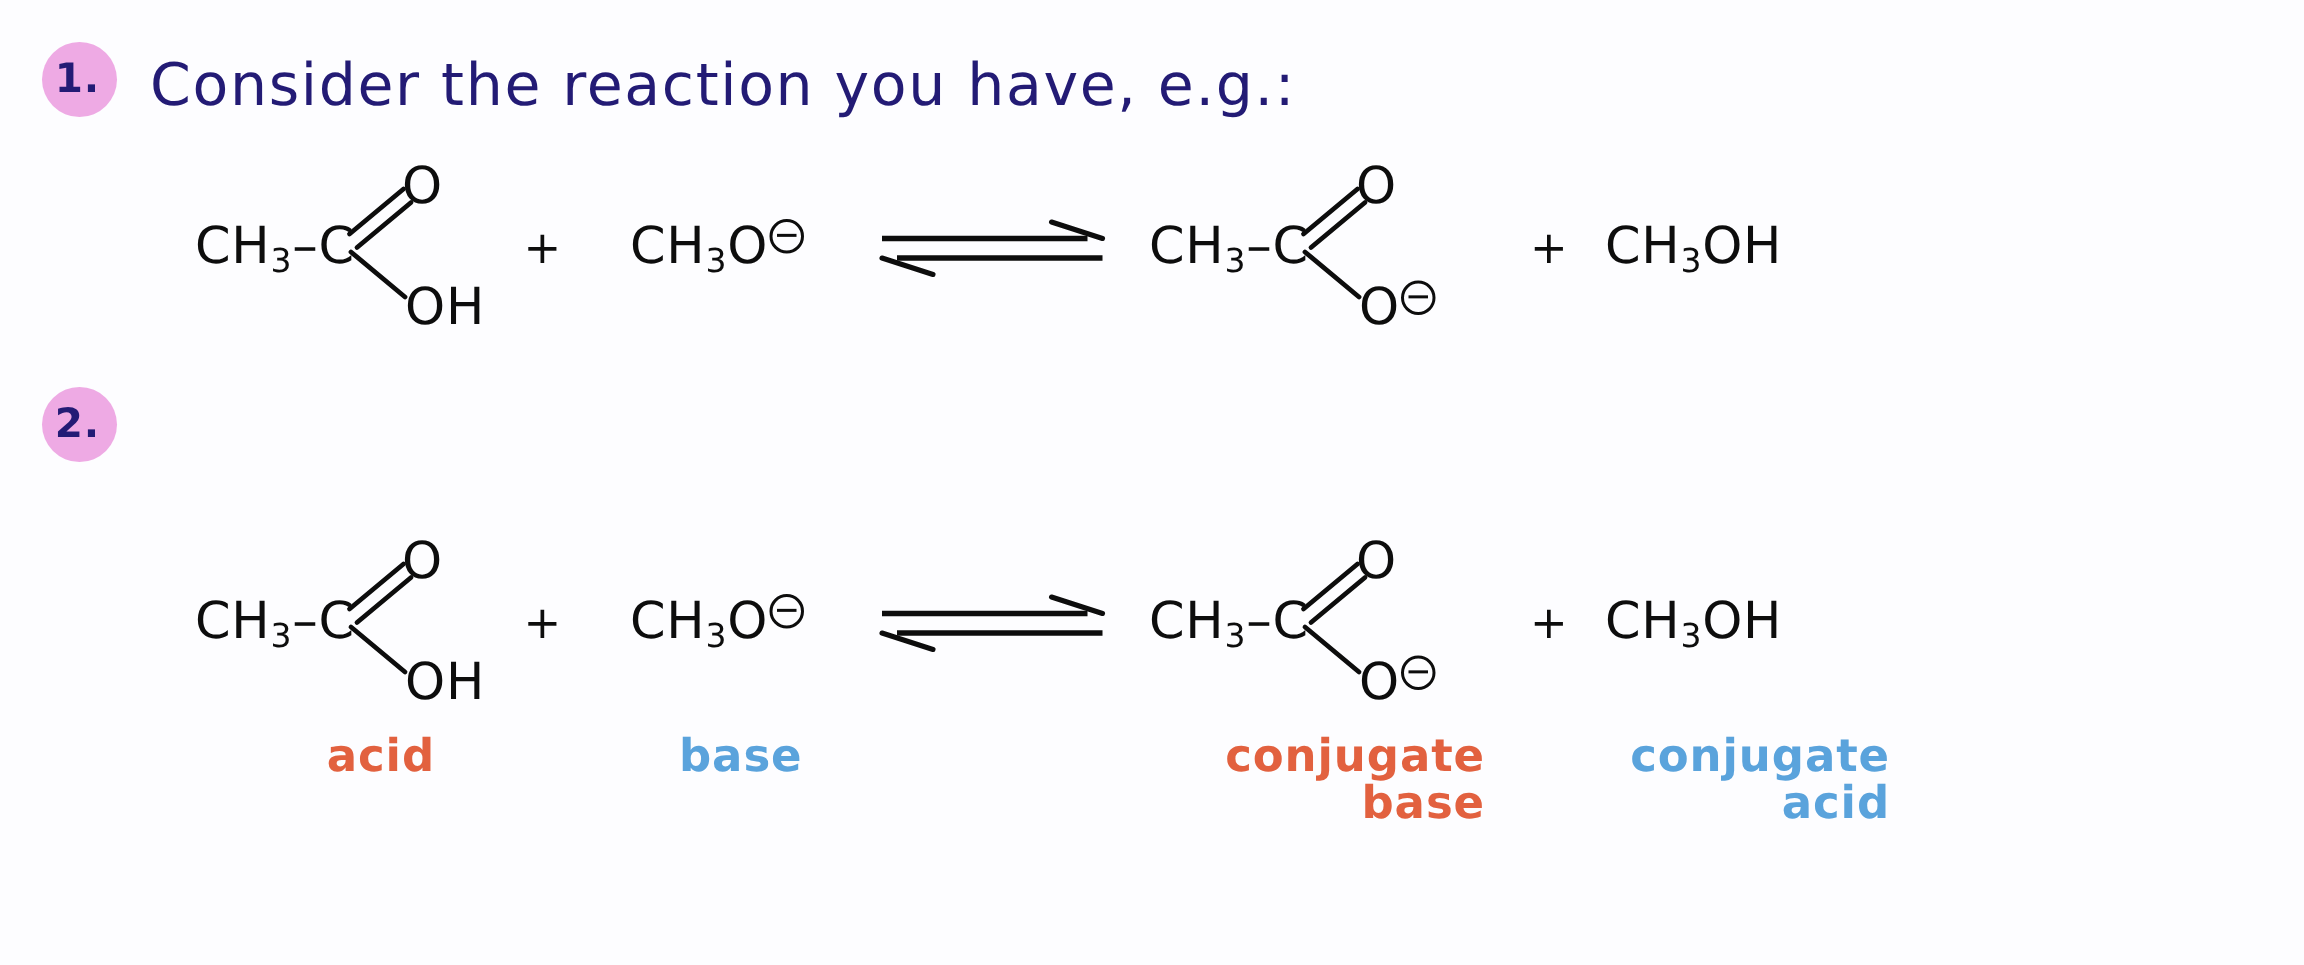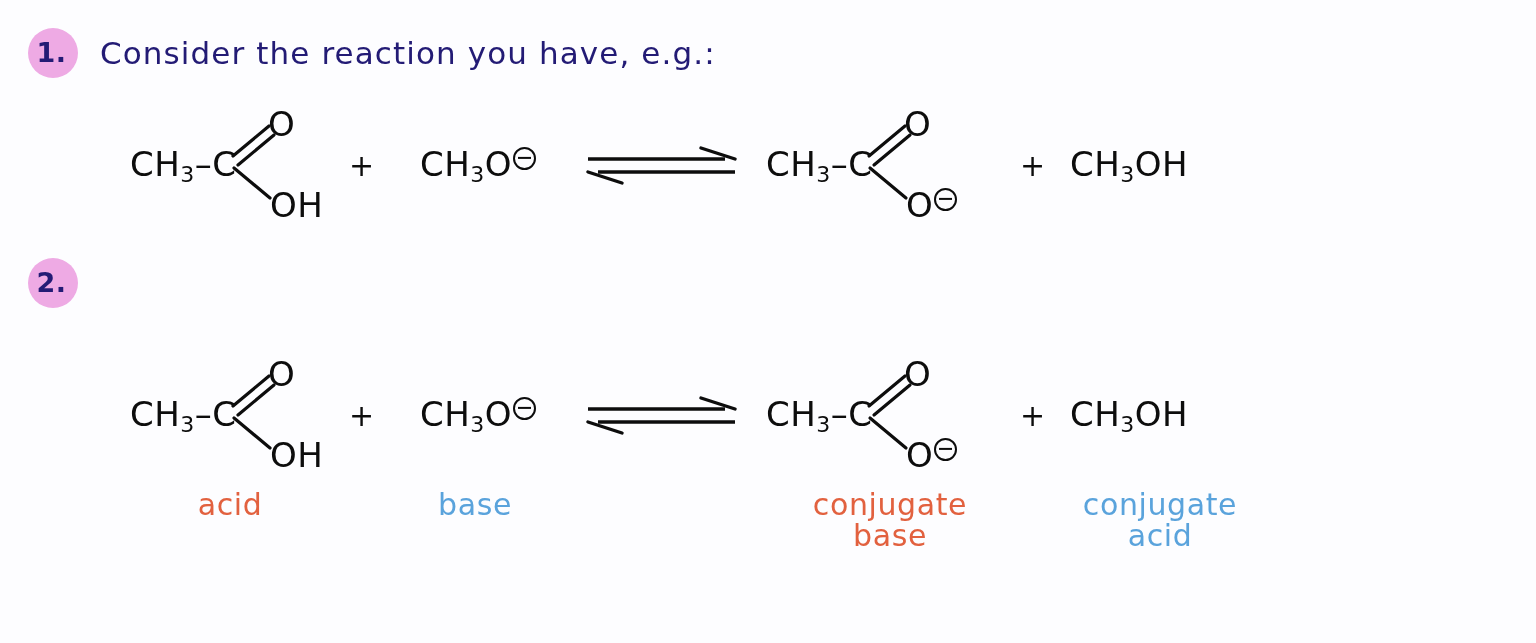--- a/index.html
+++ b/index.html
@@ -36,21 +36,21 @@
     font-weight: 600;
     letter-spacing: 0.5px;
     flex: 0 0 auto;
     box-sizing: border-box;
     padding-right: 3px;
     padding-bottom: 2px;
   }
   .step-text {
     color: #231b75;
     font-family: "DejaVu Sans", sans-serif;
-    font-size: 31px;
+    font-size: 39px;
     font-weight: 400;
     letter-spacing: 1.1px;
     white-space: nowrap;
     line-height: 1;
     padding-top: 10px;
     padding-left: 22px;
     font-style: normal;
   }
 
   #step-1 { left: 28px; top: 28px; }
@@ -120,23 +120,24 @@
   .arrows {
     position: absolute;
   }
 
   
   .role-label {
     position: absolute;
     font-family: "DejaVu Sans", sans-serif;
     font-size: 30px;
     line-height: 1.02;
-    text-align: center;
+    text-align: right;
     letter-spacing: 0.6px;
     white-space: pre-line;
+    font-weight: bold;
   }
   .role-acid   { color: #e2613f; }
   .role-base   { color: #5aa3dc; }
 </style>
 </head>
 <body>
 
 <div class="step" id="step-1">
   <div class="step-badge">1.</div>
   <div class="step-text">Consider the reaction you have, e.g.:</div>

